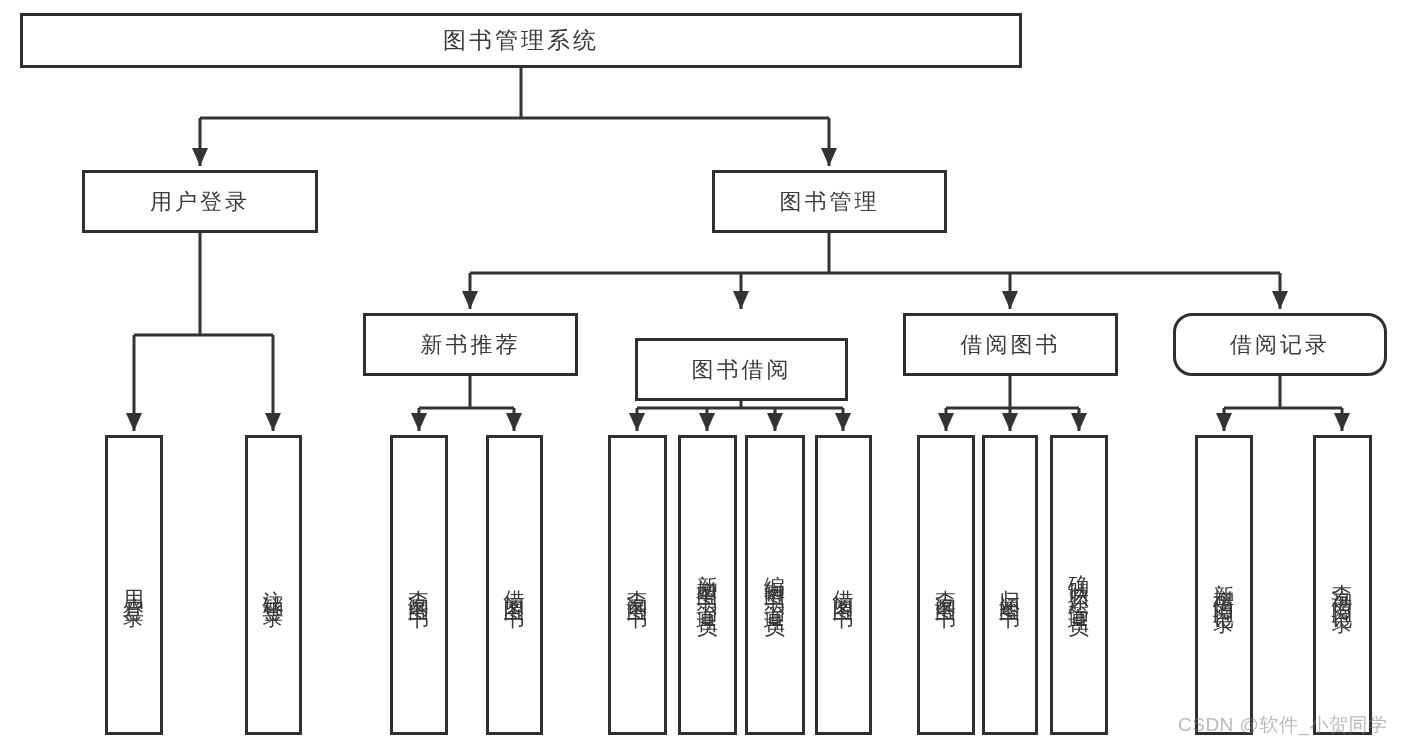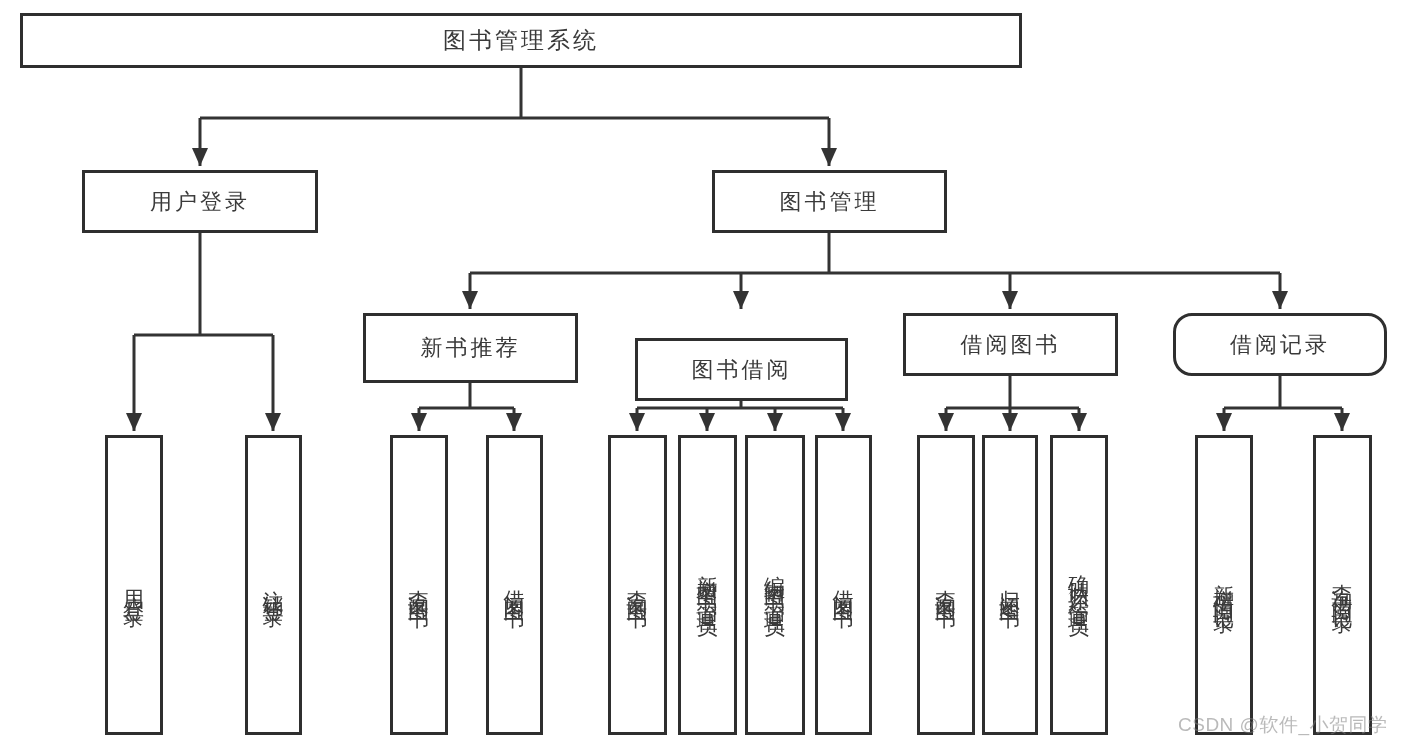--- a/index.html
+++ b/index.html
@@ -60,21 +60,21 @@
     font-size: 19px;
     letter-spacing: 0.5px;
     color: rgba(130, 130, 130, 0.55);
     white-space: nowrap;
     z-index: 5;
   }
   
   .n-user-login  { left: 82px;  top: 170px; width: 236px; height: 63px; }
   .n-book-mgmt   { left: 712px; top: 170px; width: 235px; height: 63px; }
   
-  .n-new-books      { left: 363px;  top: 313px; width: 215px; height: 70px; }
+  .n-new-books      { left: 363px;  top: 313px; width: 215px; height: 63px; }
   .n-book-borrow    { left: 635px;  top: 313px; width: 213px; height: 63px; margin-top: 25px; }
   .n-current-borrow { left: 903px;  top: 313px; width: 215px; height: 63px; }
   .n-borrow-records { left: 1173px; top: 313px; width: 214px; height: 63px; border-radius: 19px; }
   
   .l-a1 { left: 105px;  width: 58px; }
   .l-a2 { left: 245px;  width: 57px; }
   .l-b1 { left: 390px;  width: 58px; }
   .l-b2 { left: 486px;  width: 57px; }
   .l-c1 { left: 608px;  width: 59px; }
   .l-c2 { left: 678px;  width: 59px; }

